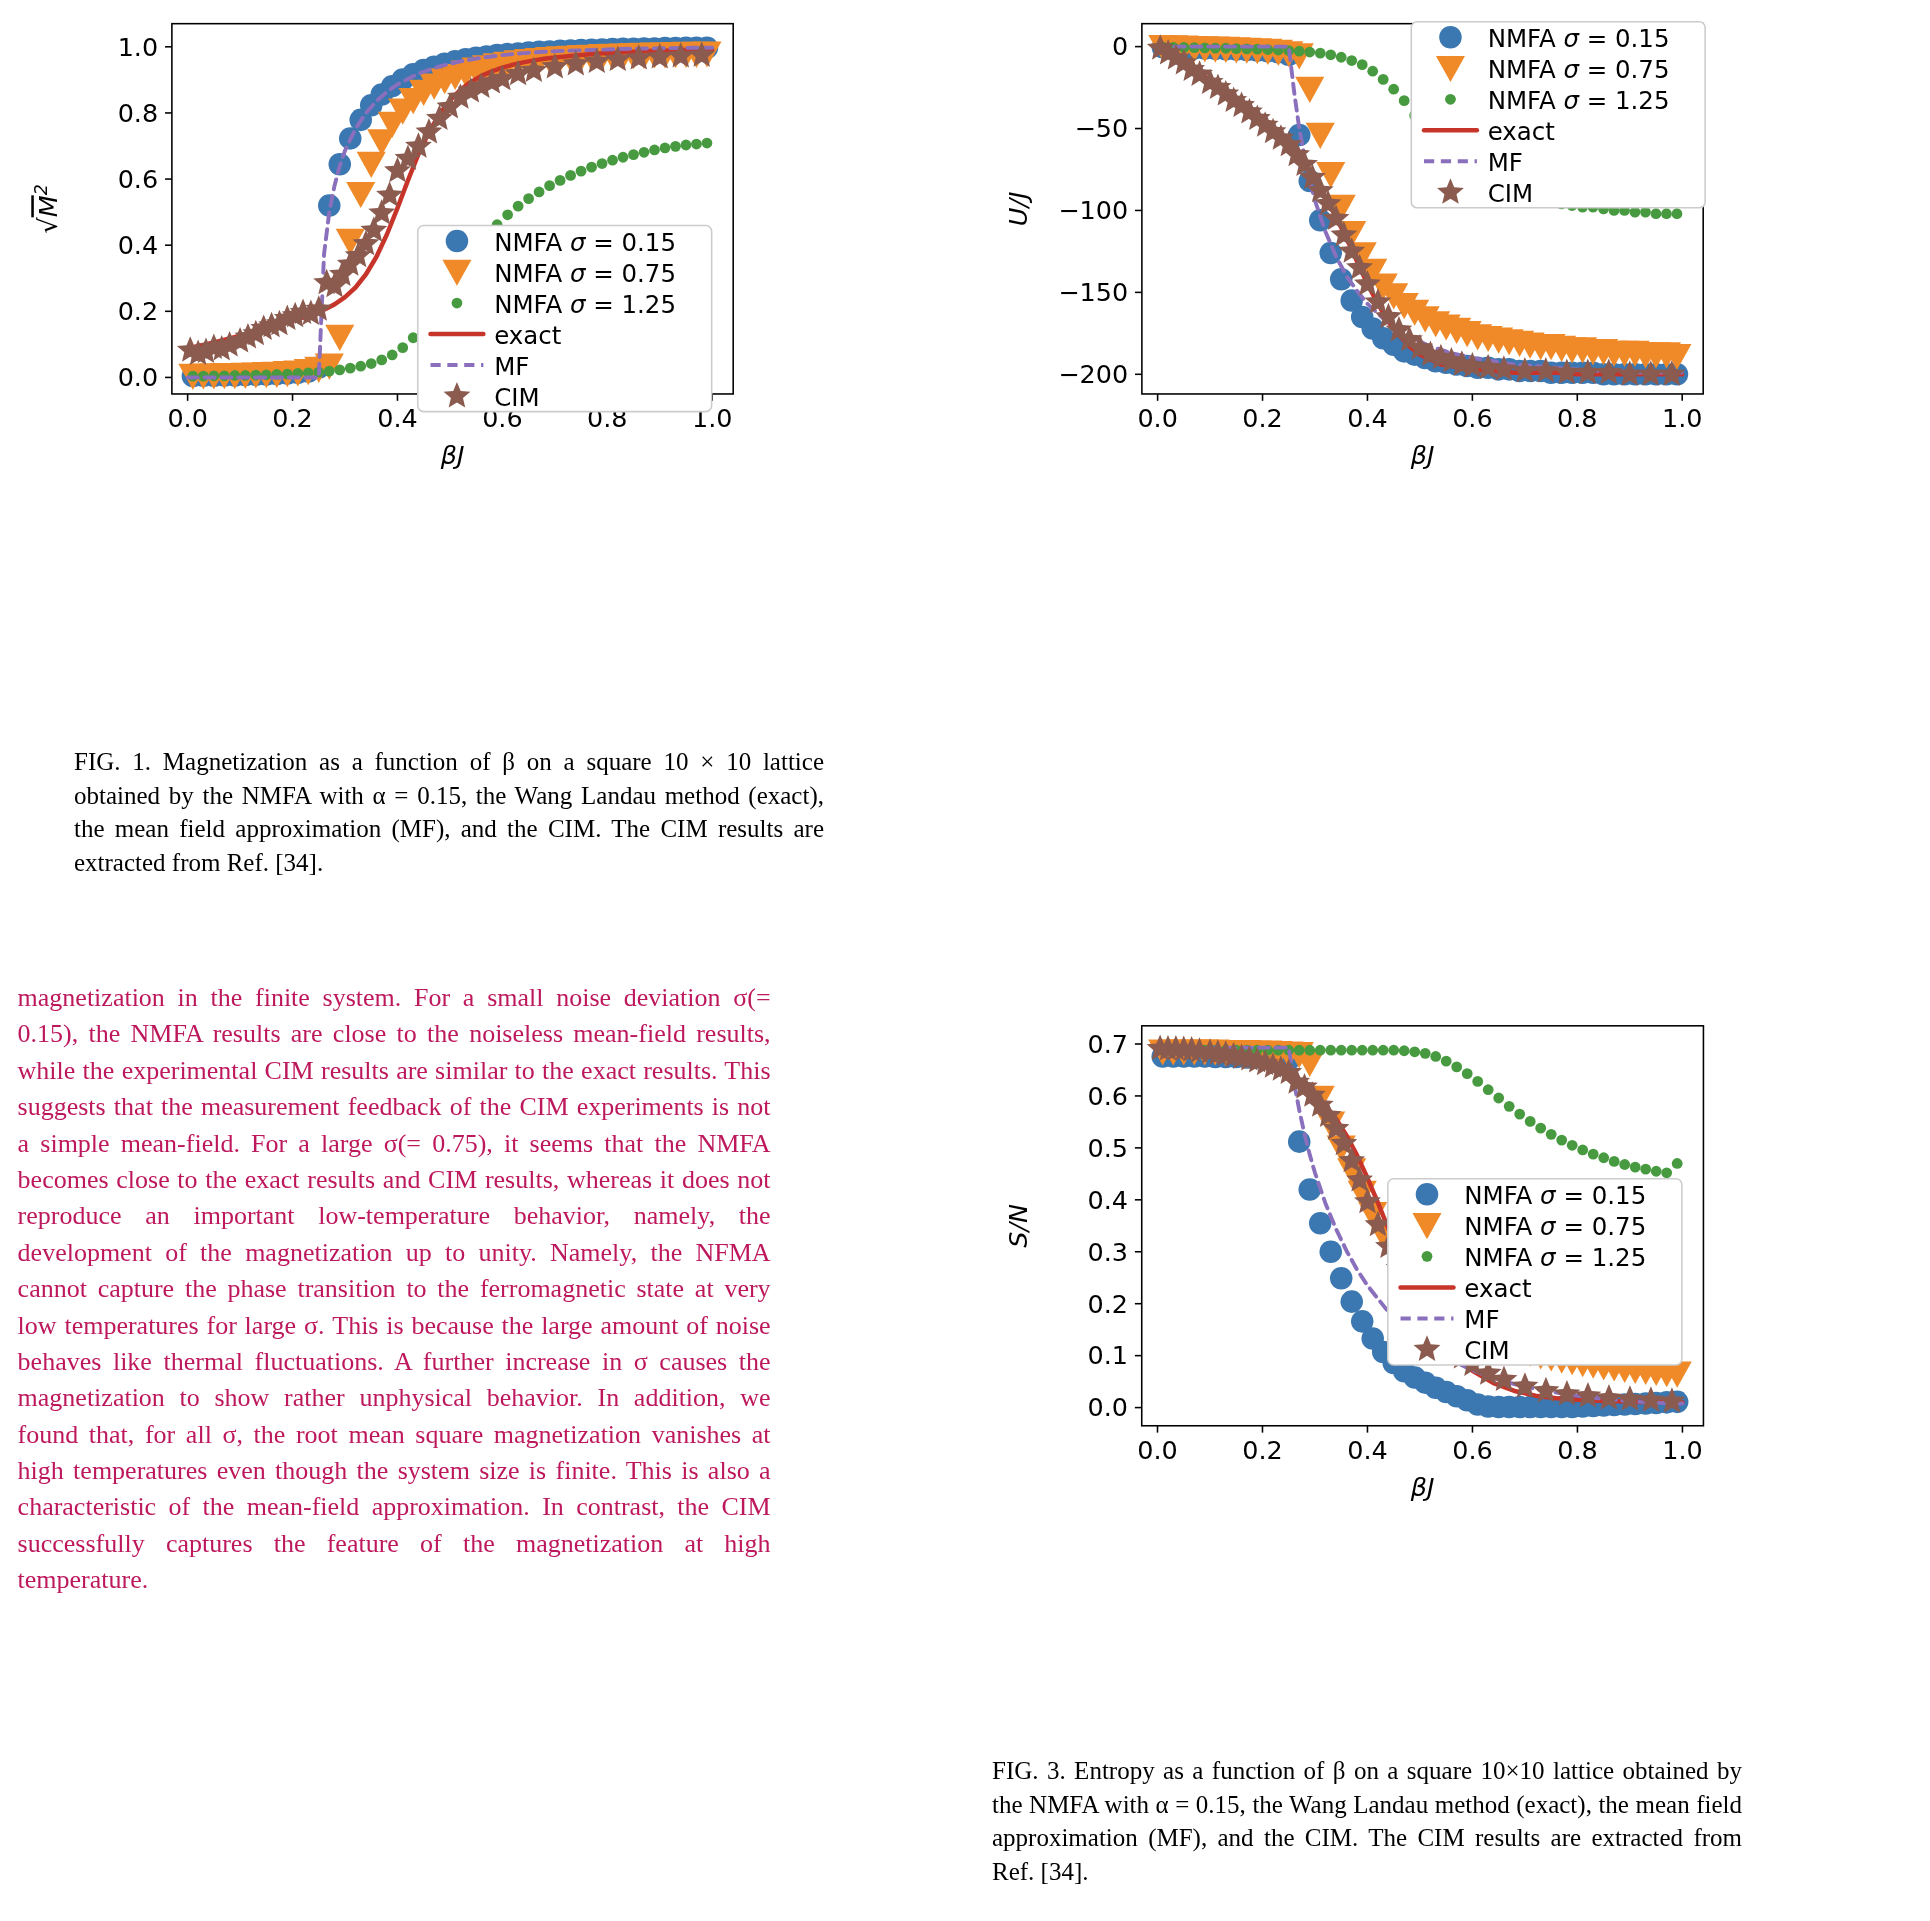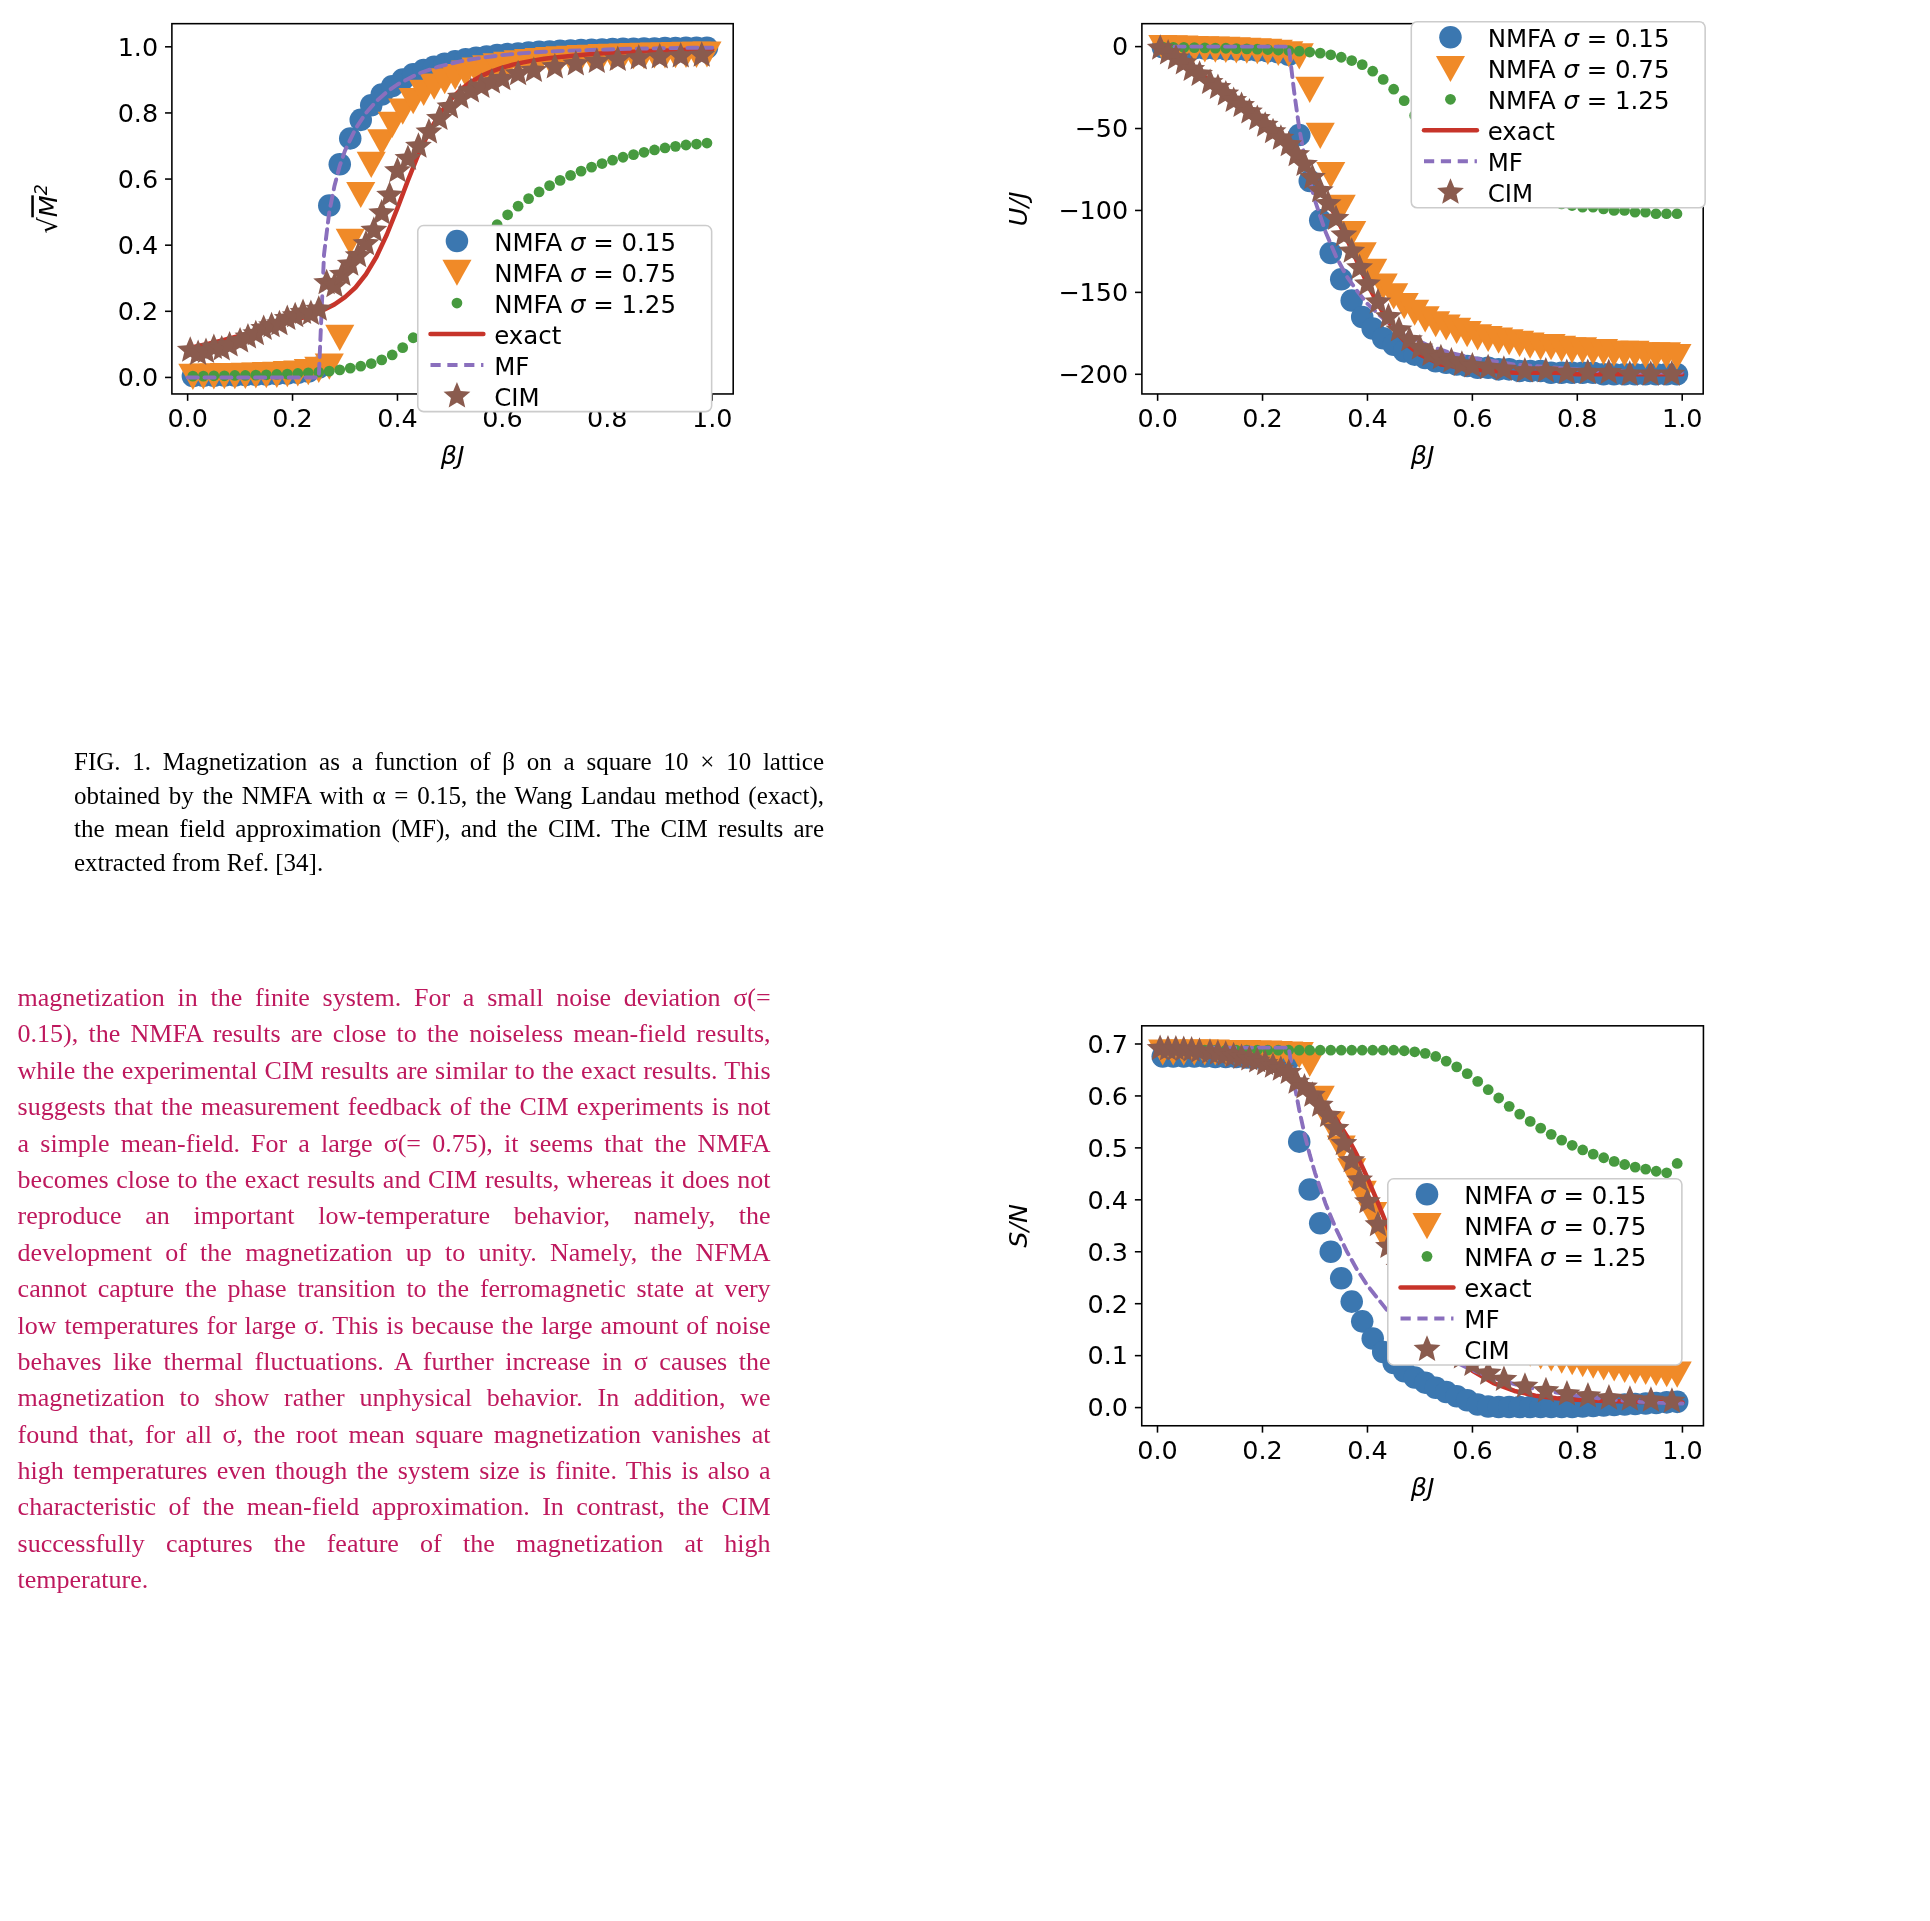--- a/index.html
+++ b/index.html
@@ -859,15 +859,18 @@
             <text x="494" y="292.83333333333337" font-family="&quot;DejaVu Sans&quot;,&quot;Liberation Sans&quot;,sans-serif" font-size="25" fill="#000">exact</text>
             <line x1="429" y1="314.5" x2="483" y2="314.5" stroke="#8a6fbd" stroke-width="4" stroke-linecap="butt" stroke-dasharray="10.4,6.8"></line>
             <text x="494" y="324.5" font-family="&quot;DejaVu Sans&quot;,&quot;Liberation Sans&quot;,sans-serif" font-size="25" fill="#000">MF</text>
             <polygon points="456.00,331.77 459.81,340.92 469.70,341.72 462.16,348.17 464.46,357.82 456.00,352.65 447.54,357.82 449.84,348.17 442.30,341.72 452.19,340.92" fill="#8a5b4e"></polygon>
             <text x="494" y="356.1666666666667" font-family="&quot;DejaVu Sans&quot;,&quot;Liberation Sans&quot;,sans-serif" font-size="25" fill="#000">CIM</text>
           </g>
         </svg>
     </div>
   </div>
 
+  <div class="caption" style="left:992px;top:1754px;width:750px;">
+    <span>FIG. 3. Entropy as a function of β on a square 10×10 lattice obtained by the NMFA with α = 0.15, the Wang Landau method (exact), the mean field approximation (MF), and the CIM. The CIM results are extracted from Ref. [34].</span>
+  </div>
 
 </div>
 
 
 </body></html>

